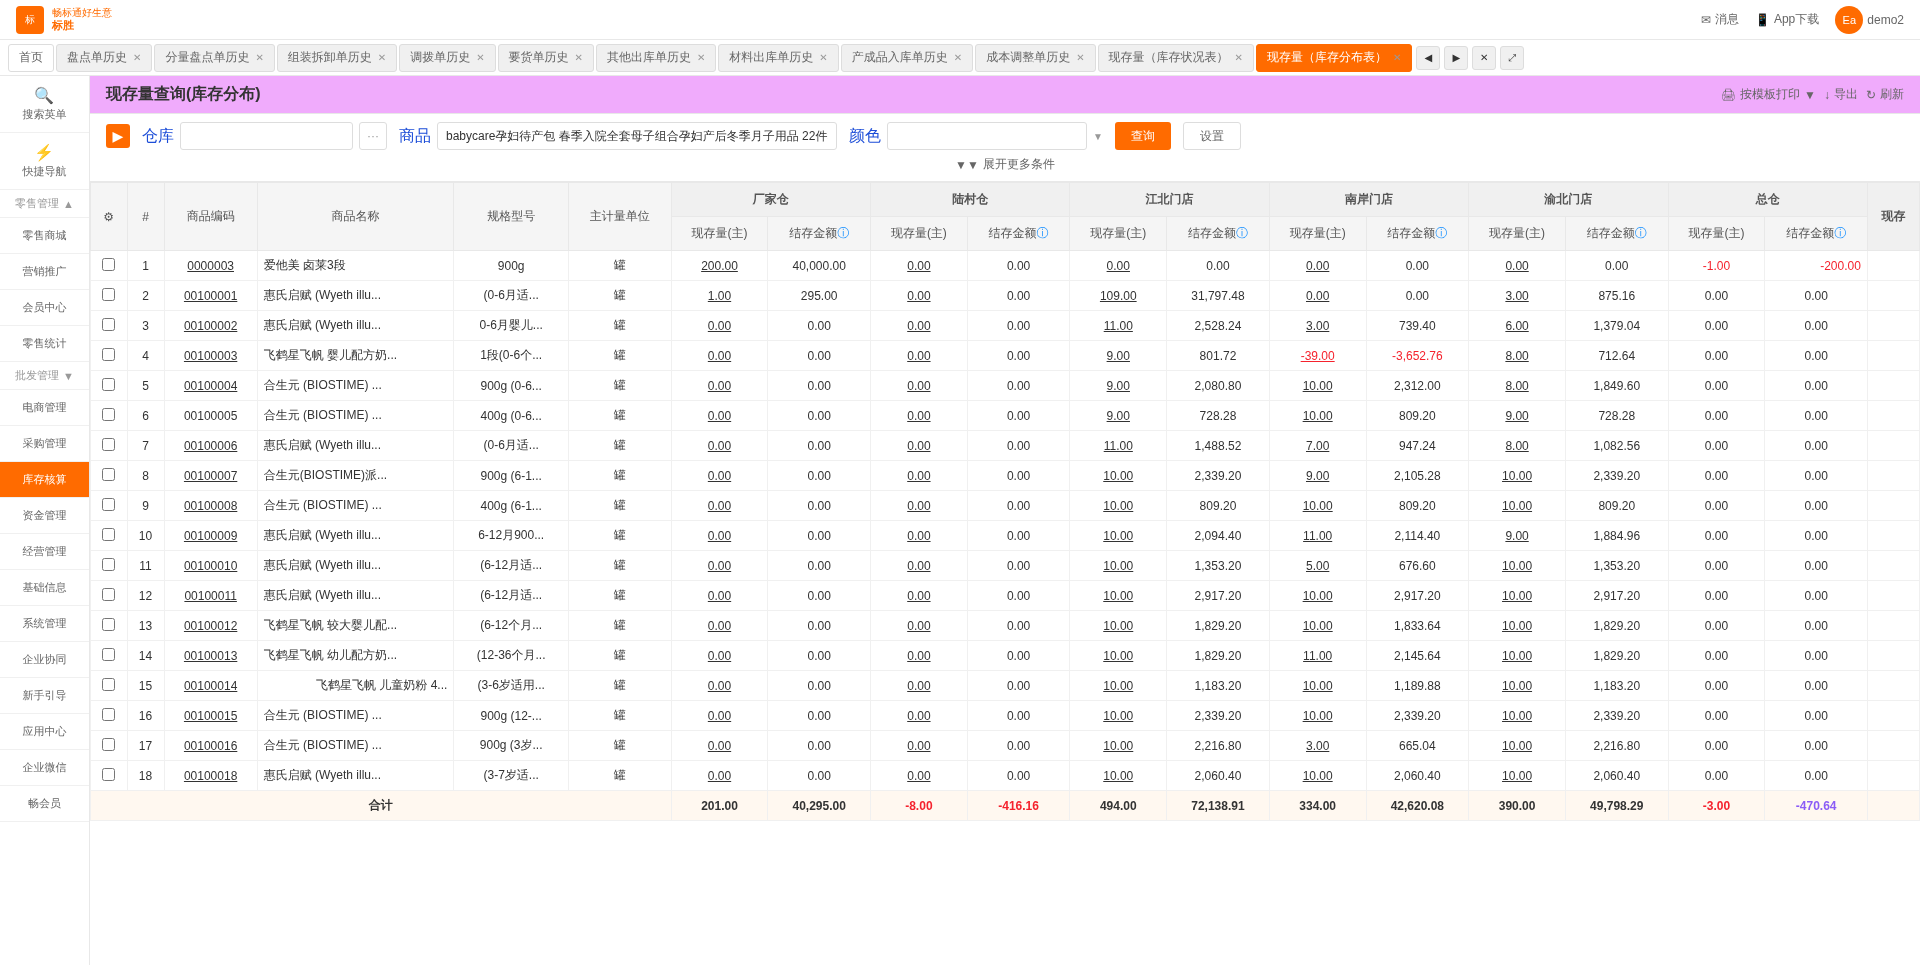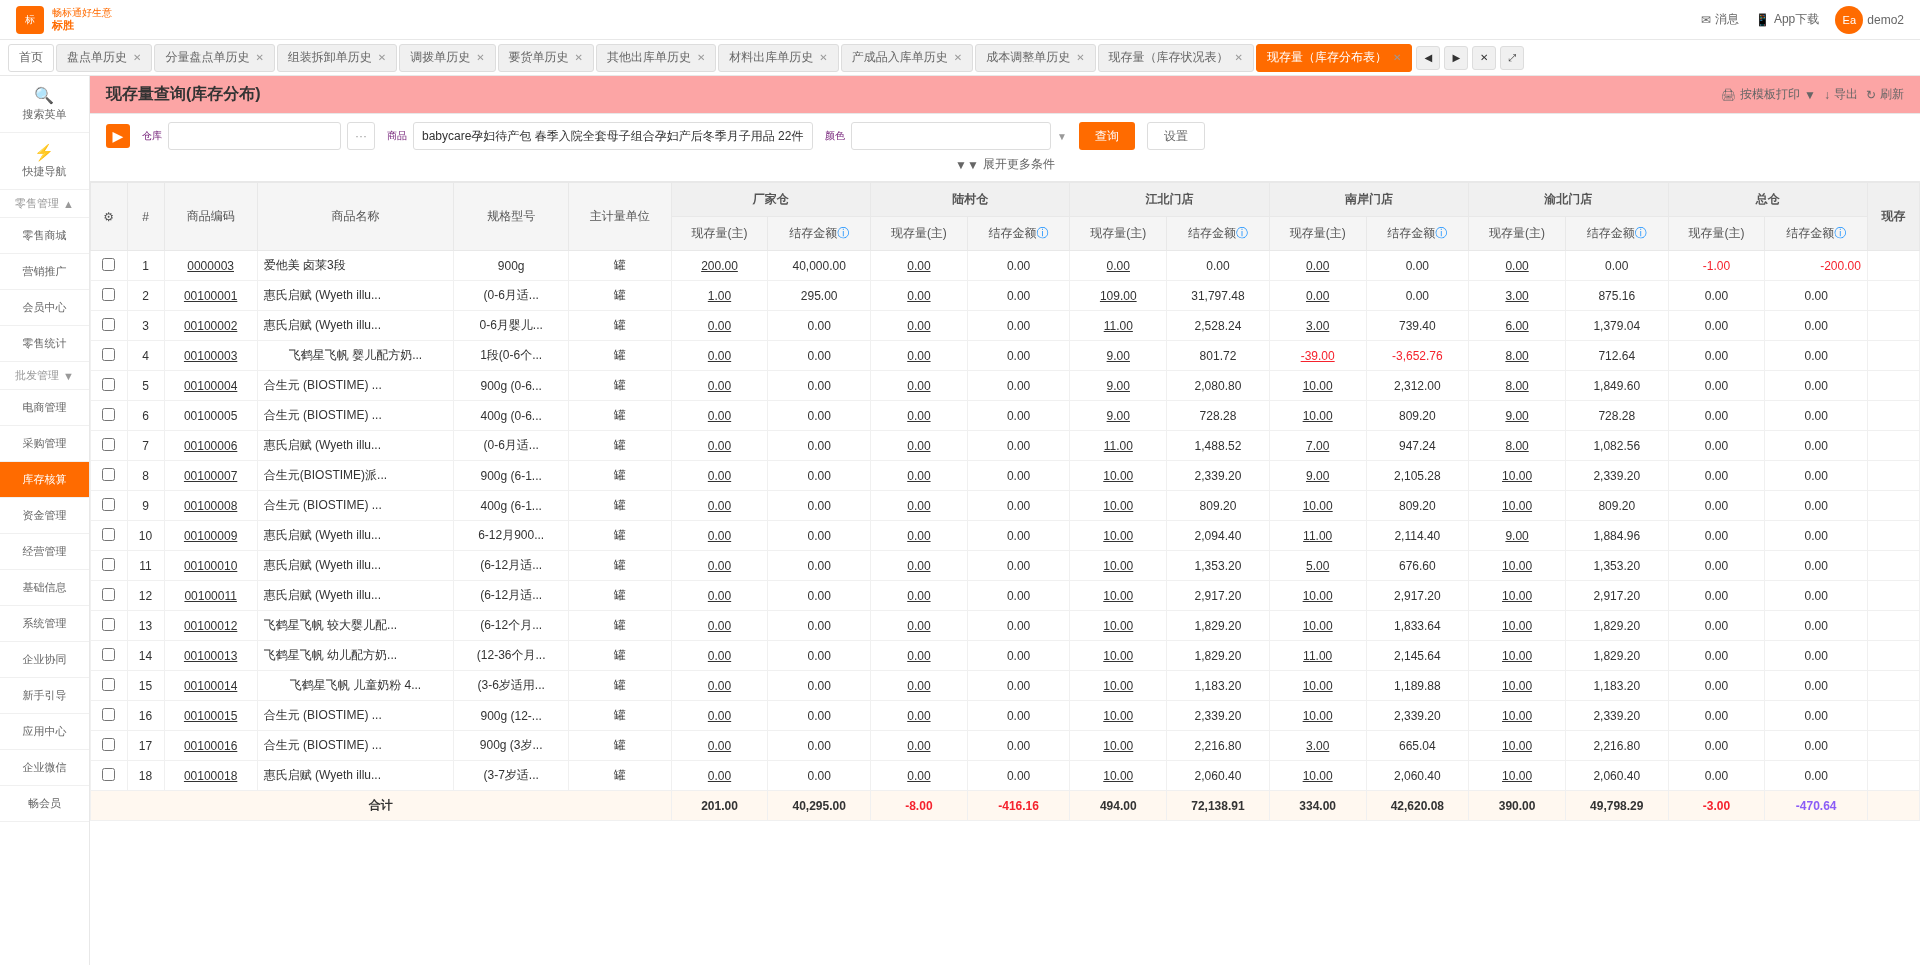--- a/index.html
+++ b/index.html
@@ -28,30 +28,30 @@
     .sidebar { width: 90px; background: #fff; border-right: 1px solid #e8e8e8; display: flex; flex-direction: column; overflow-y: auto; }
     .sidebar-item { padding: 10px 4px; text-align: center; cursor: pointer; font-size: 11px; color: #666; border-bottom: 1px solid #f0f0f0; }
     .sidebar-item.active { background: #ff6b00; color: white; }
     .sidebar-item .icon { font-size: 16px; display: block; margin-bottom: 2px; }
     .sidebar-section { padding: 6px 4px; font-size: 11px; color: #999; text-align: center; border-bottom: 1px solid #f0f0f0; display: flex; align-items: center; justify-content: center; gap: 4px; }
 
     
     .content { flex: 1; display: flex; flex-direction: column; overflow: hidden; }
 
     
-    .page-header { padding: 8px 16px; background: #fca5a5; border-bottom: 1px solid #e8e8e8; display: flex; align-items: center; justify-content: space-between; }
+    .page-header { padding: 8px 16px; background: #f0abfc; border-bottom: 1px solid #e8e8e8; display: flex; align-items: center; justify-content: space-between; }
     .page-title { font-size: 16px; font-weight: bold; color: #333; }
     .page-actions { display: flex; gap: 8px; align-items: center; font-size: 12px; color: #666; }
     .page-action-btn { display: flex; align-items: center; gap: 4px; cursor: pointer; }
 
     
     .filter-area { background: #fff; padding: 8px 16px; border-bottom: 1px solid #e8e8e8; }
     .filter-row { display: flex; align-items: center; gap: 12px; flex-wrap: wrap; }
     .filter-item { display: flex; align-items: center; gap: 6px; }
-    .filter-label { color: #701a75; white-space: nowrap; font-size: 10px; }
+    .filter-label { color: #1d4ed8; white-space: nowrap; font-size: 16px; }
     .filter-input { height: 28px; border: 1px solid #ddd; border-radius: 3px; padding: 0 8px; font-size: 12px; min-width: 80px; color: #333; }
     .filter-input-wide { min-width: 400px; }
     .filter-input-medium { min-width: 200px; }
     .filter-expand { display: flex; align-items: center; gap: 4px; color: #666; cursor: pointer; font-size: 12px; margin: 0 auto; }
     .btn-orange { background: #ff6b00; color: white; border: none; height: 28px; padding: 0 16px; border-radius: 3px; cursor: pointer; font-size: 12px; }
     .btn-white { background: white; color: #666; border: 1px solid #ddd; height: 28px; padding: 0 16px; border-radius: 3px; cursor: pointer; font-size: 12px; }
     .orange-arrow { width: 24px; height: 24px; background: #ff6b00; color: white; border-radius: 3px; display: flex; align-items: center; justify-content: center; cursor: pointer; font-size: 14px; }
     .dots-btn { width: 28px; height: 28px; border: 1px solid #ddd; border-radius: 3px; display: flex; align-items: center; justify-content: center; color: #999; cursor: pointer; }
 
     
@@ -367,21 +367,21 @@
     <td style="text-decoration:underline;">6.00</td>
     <td>1,379.04</td>
     <td style="">0.00</td>
     <td style="">0.00</td>
     <td></td>
   </tr>
             <tr>
     <td><input type="checkbox" style=""></td>
     <td>4</td>
     <td style="text-decoration:underline;cursor:pointer;color:#333;">00100003</td>
-    <td style="text-align:center;max-width:140px;overflow:hidden;text-overflow:ellipsis;">飞鹤星飞帆 婴儿配方奶...</td>
+    <td style="text-align:left;max-width:140px;overflow:hidden;text-overflow:ellipsis;">飞鹤星飞帆 婴儿配方奶...</td>
     <td>1段(0-6个...</td>
     <td>罐</td>
     <td style="text-decoration:underline;">0.00</td>
     <td>0.00</td>
     <td style="text-decoration:underline;">0.00</td>
     <td>0.00</td>
     <td style="text-decoration:underline;">9.00</td>
     <td>801.72</td>
     <td style="text-decoration:underline;color:#f5222d;">-39.00</td>
     <td style="color:#f5222d;">-3,652.76</td>
@@ -598,21 +598,21 @@
     <td style="text-decoration:underline;">10.00</td>
     <td>1,829.20</td>
     <td style="">0.00</td>
     <td style="">0.00</td>
     <td></td>
   </tr>
             <tr>
     <td><input type="checkbox" style=""></td>
     <td>15</td>
     <td style="text-decoration:underline;cursor:pointer;color:#333;">00100014</td>
-    <td style="text-align:center;max-width:140px;overflow:hidden;text-overflow:ellipsis;">飞鹤星飞帆 儿童奶粉 4...</td>
+    <td style="text-align:right;max-width:140px;overflow:hidden;text-overflow:ellipsis;">飞鹤星飞帆 儿童奶粉 4...</td>
     <td>(3-6岁适用...</td>
     <td>罐</td>
     <td style="text-decoration:underline;">0.00</td>
     <td>0.00</td>
     <td style="text-decoration:underline;">0.00</td>
     <td>0.00</td>
     <td style="text-decoration:underline;">10.00</td>
     <td>1,183.20</td>
     <td style="text-decoration:underline;">10.00</td>
     <td style="">1,189.88</td>

